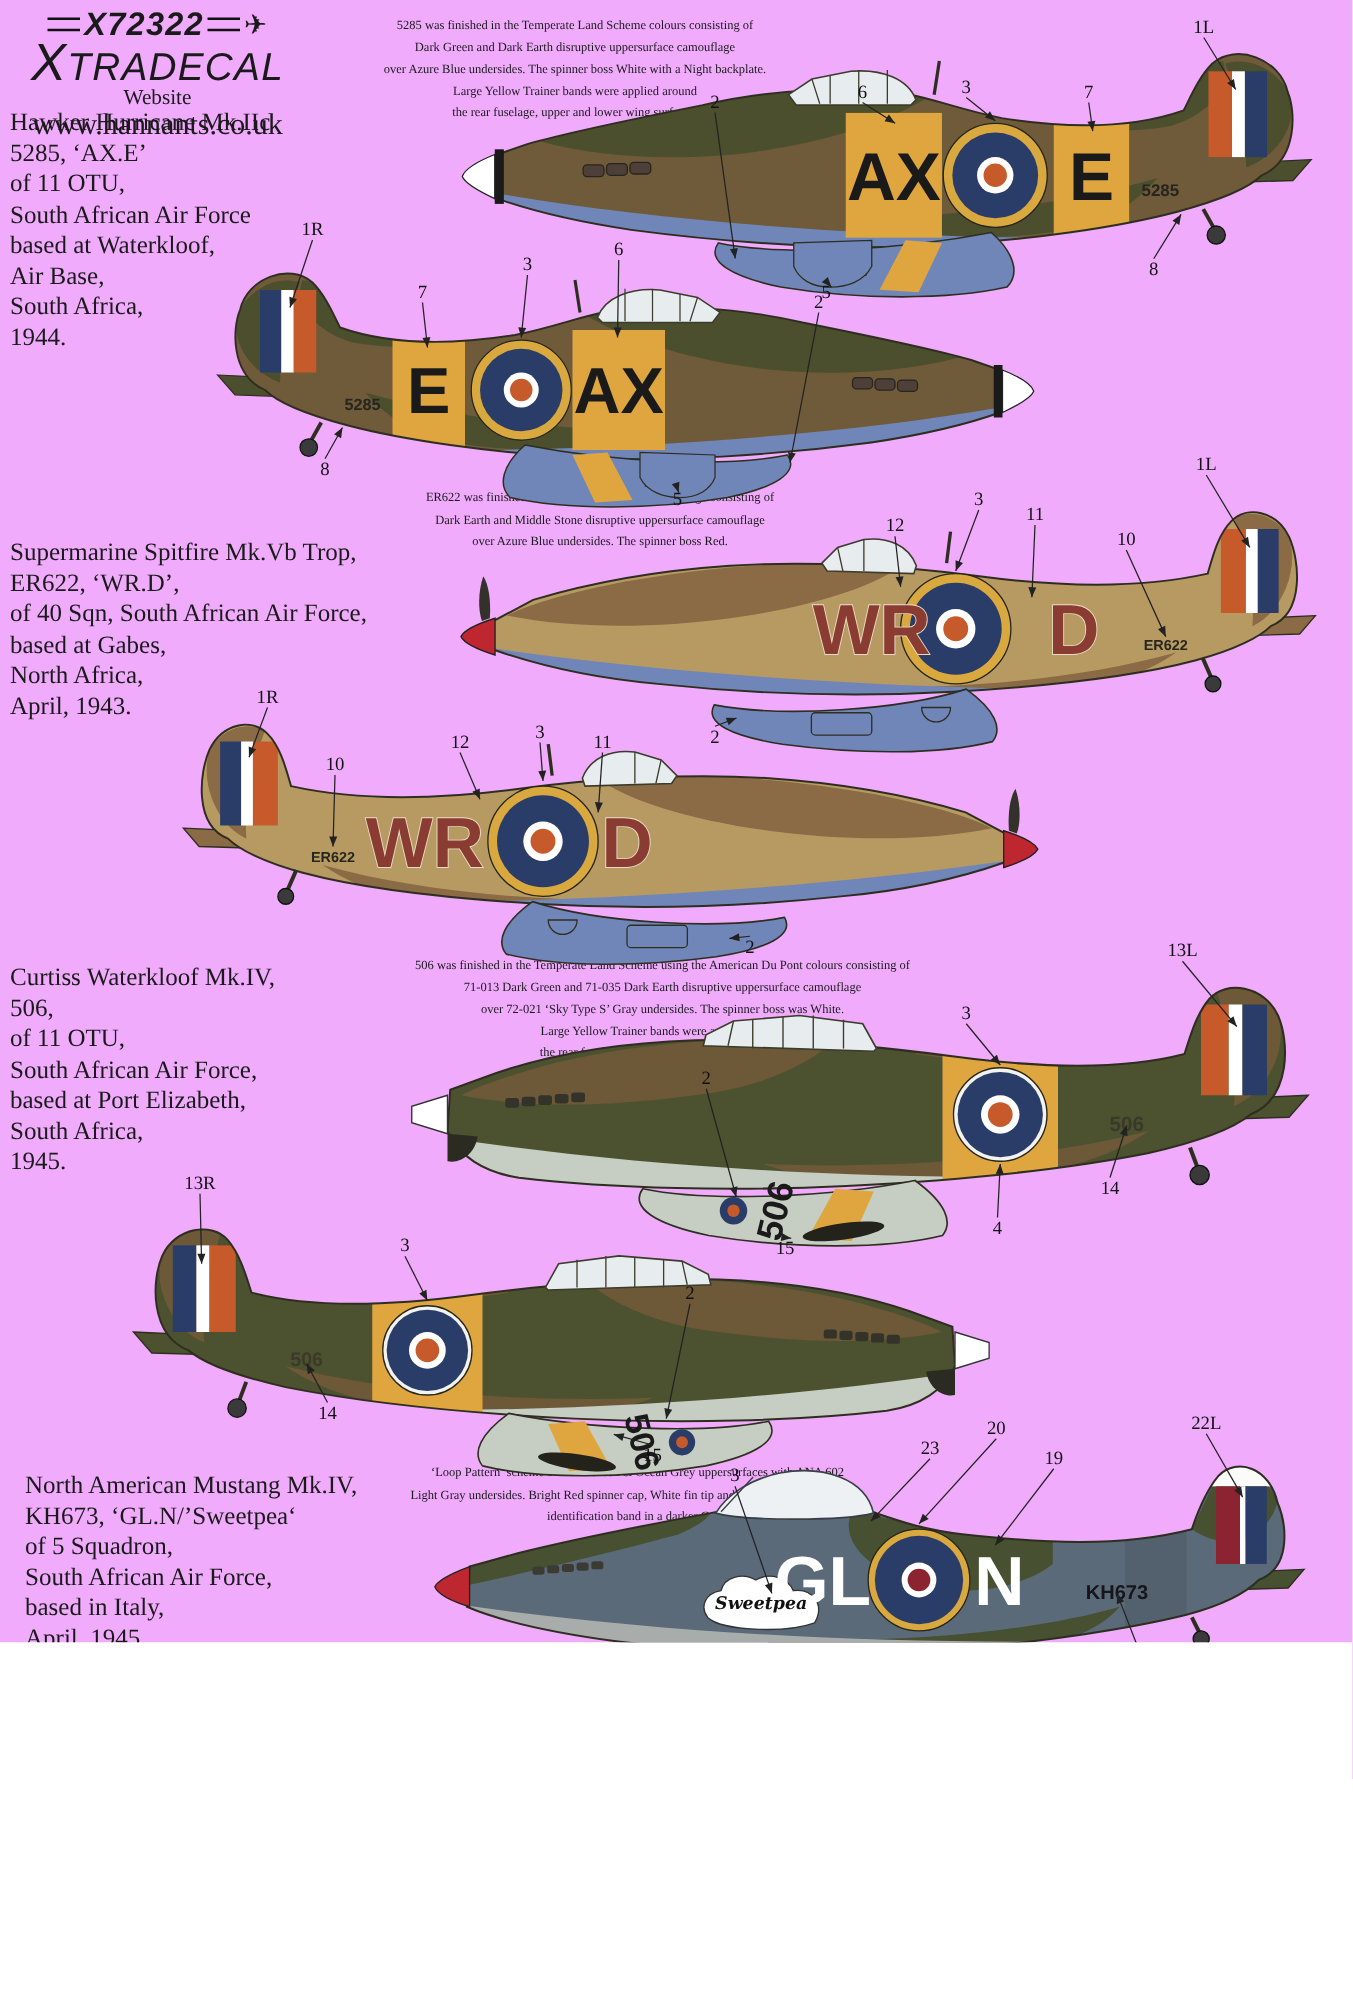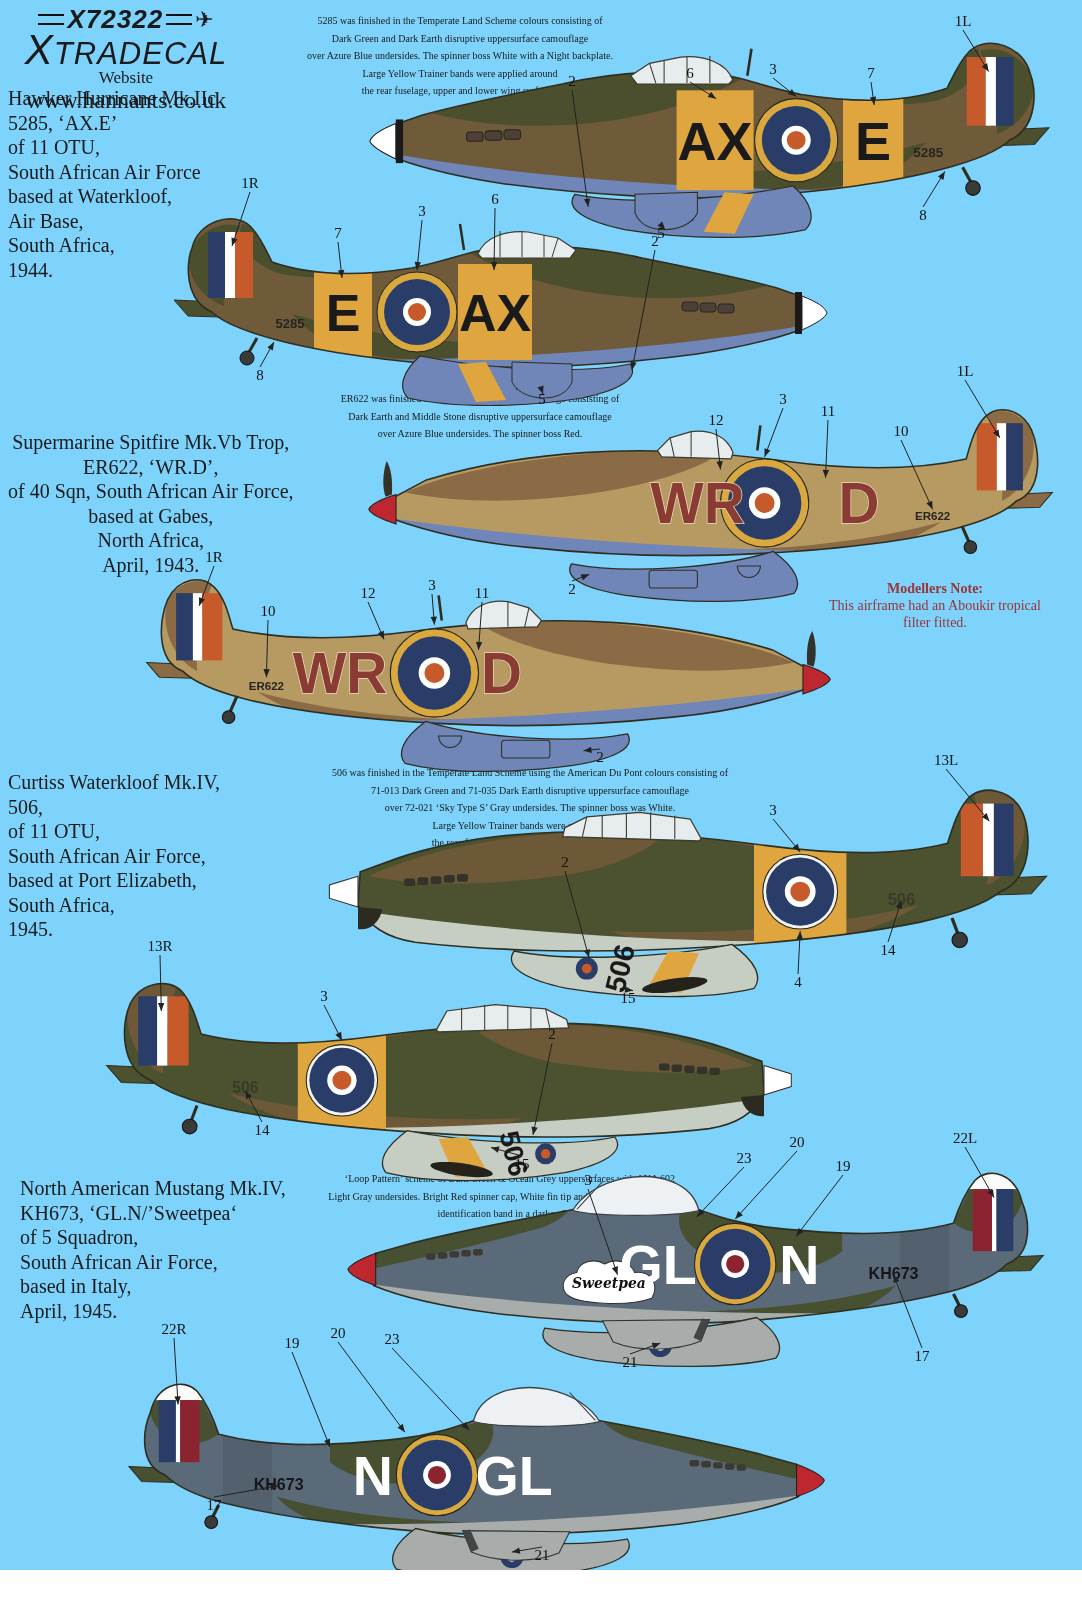--- a/index.html
+++ b/index.html
@@ -1,16 +1,16 @@
 <!DOCTYPE html>
 <html><head>
 <meta charset="utf-8">
 <style>
   html,body{margin:0;padding:0;background:#fff;}
-  #sheet{position:relative;width:1082px;height:1570px;background:#7dd3fc;overflow:hidden;
+  #sheet{position:relative;width:1082px;height:1314px;background:#f0abfc;overflow:hidden;
          font-family:"Liberation Serif", serif;color:#1a1a1a;}
   .abs{position:absolute;}
   
   .logo{left:6px;top:4px;width:240px;text-align:center;}
   .logo-top{display:flex;align-items:center;justify-content:center;gap:3px;
             font-family:"Liberation Sans", sans-serif;}
   .logo-code{font-weight:bold;font-size:26px;letter-spacing:1px;font-style:italic;}
   .bar{display:inline-block;width:26px;height:7px;border-top:2.5px solid #111;border-bottom:2.5px solid #111;}
   .jet{font-size:22px;line-height:20px;}
   .logo-brand{font-family:"Liberation Sans", sans-serif;font-style:italic;font-weight:normal;
@@ -59,35 +59,28 @@
       <div>Air Base,</div>
       <div>South Africa,</div>
       <div>1944.</div>
     </div>
 
   <div class="abs note" style="left:270px;top:390px;width:420px;">
       <div>ER622 was finished in the Tropical Scheme camouflage consisting of</div>
       <div>Dark Earth and Middle Stone disruptive uppersurface camouflage</div>
       <div>over Azure Blue undersides. The spinner boss Red.</div>
     </div>
-  <div class="abs info" style="left:8px;top:430px;text-align:center;">
+  <div class="abs info" style="left:8px;top:430px;">
       <div>Supermarine Spitfire Mk.Vb Trop,</div>
       <div>ER622, ‘WR.D’,</div>
       <div>of 40 Sqn, South African Air Force,</div>
       <div>based at Gabes,</div>
       <div>North Africa,</div>
       <div>April, 1943.</div>
     </div>
-  <div class="abs mnote" style="left:795px;top:580px;width:280px;">
-    <div class="ttl">Modellers Note:</div>
-    <div>
-        <div>This airframe had an Aboukir tropical</div>
-        <div>filter fitted.</div>
-      </div>
-  </div>
 
   <div class="abs note" style="left:255px;top:764px;width:550px;">
       <div>506 was finished in the Temperate Land Scheme using the American Du Pont colours consisting of</div>
       <div>71-013 Dark Green and 71-035 Dark Earth disruptive uppersurface camouflage</div>
       <div>over 72-021 ‘Sky Type S’ Gray undersides. The spinner boss was White.</div>
       <div>Large Yellow Trainer bands were applied around</div>
       <div>the rear fuselage, upper and lower wing surfaces.</div>
     </div>
   <div class="abs info" style="left:8px;top:770px;">
       <div>Curtiss Waterkloof Mk.IV,</div>

